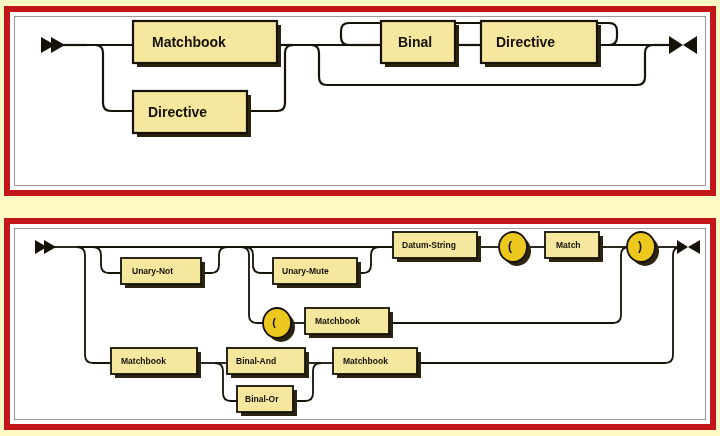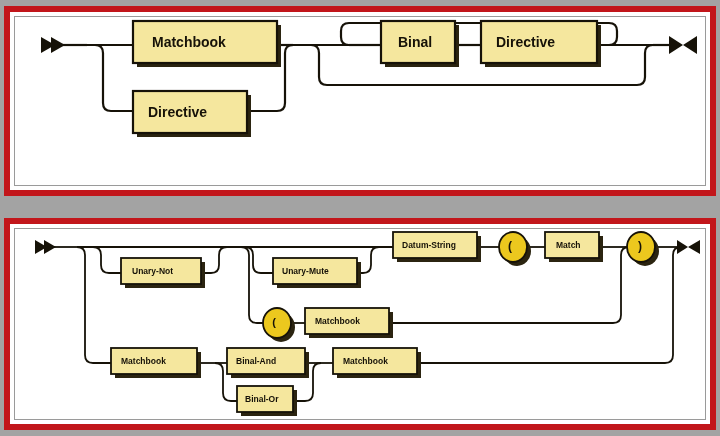--- a/index.html
+++ b/index.html
@@ -1,21 +1,21 @@
 <!DOCTYPE html>
 <html><head>
 <meta charset="utf-8">
 <style>
   html,body{margin:0;padding:0;background:#ffffff;}
   body{
     width:720px;height:436px;overflow:hidden;
     font-family:"Liberation Sans", sans-serif;
     background:#ffffff;
   }
-  #root{position:relative;width:720px;height:436px;background:#a3a3a3;}
+  #root{position:relative;width:720px;height:436px;background:#fef9c3;}
 
   .panel{
     position:absolute;
     background:#ffffff;
     box-sizing:border-box;
   }
   .panel-outer{
     border:6px solid #c2161b;
   }
   .panel-inner{

